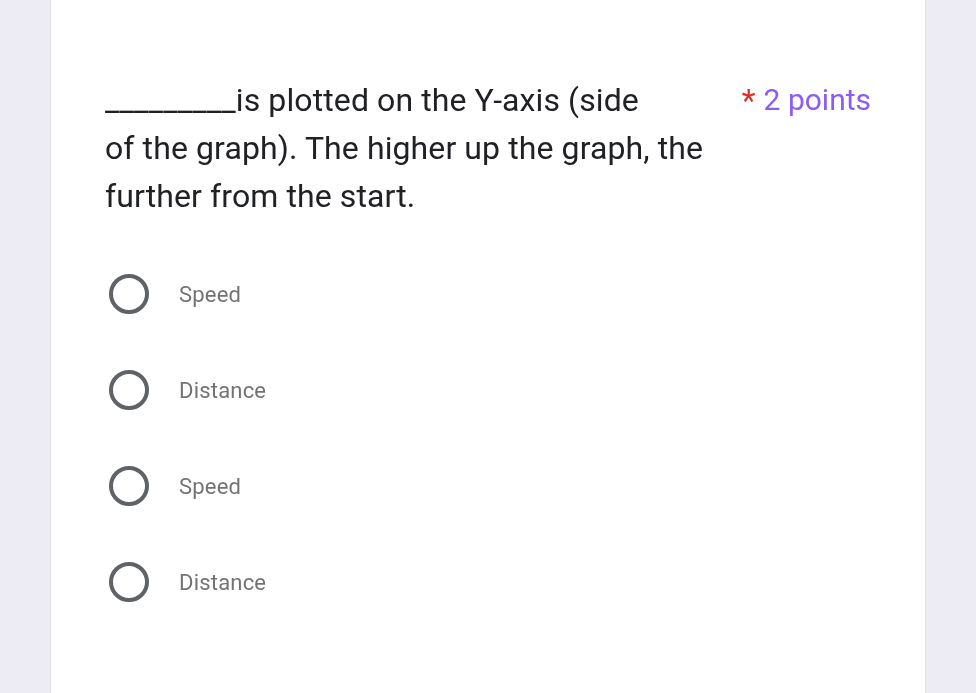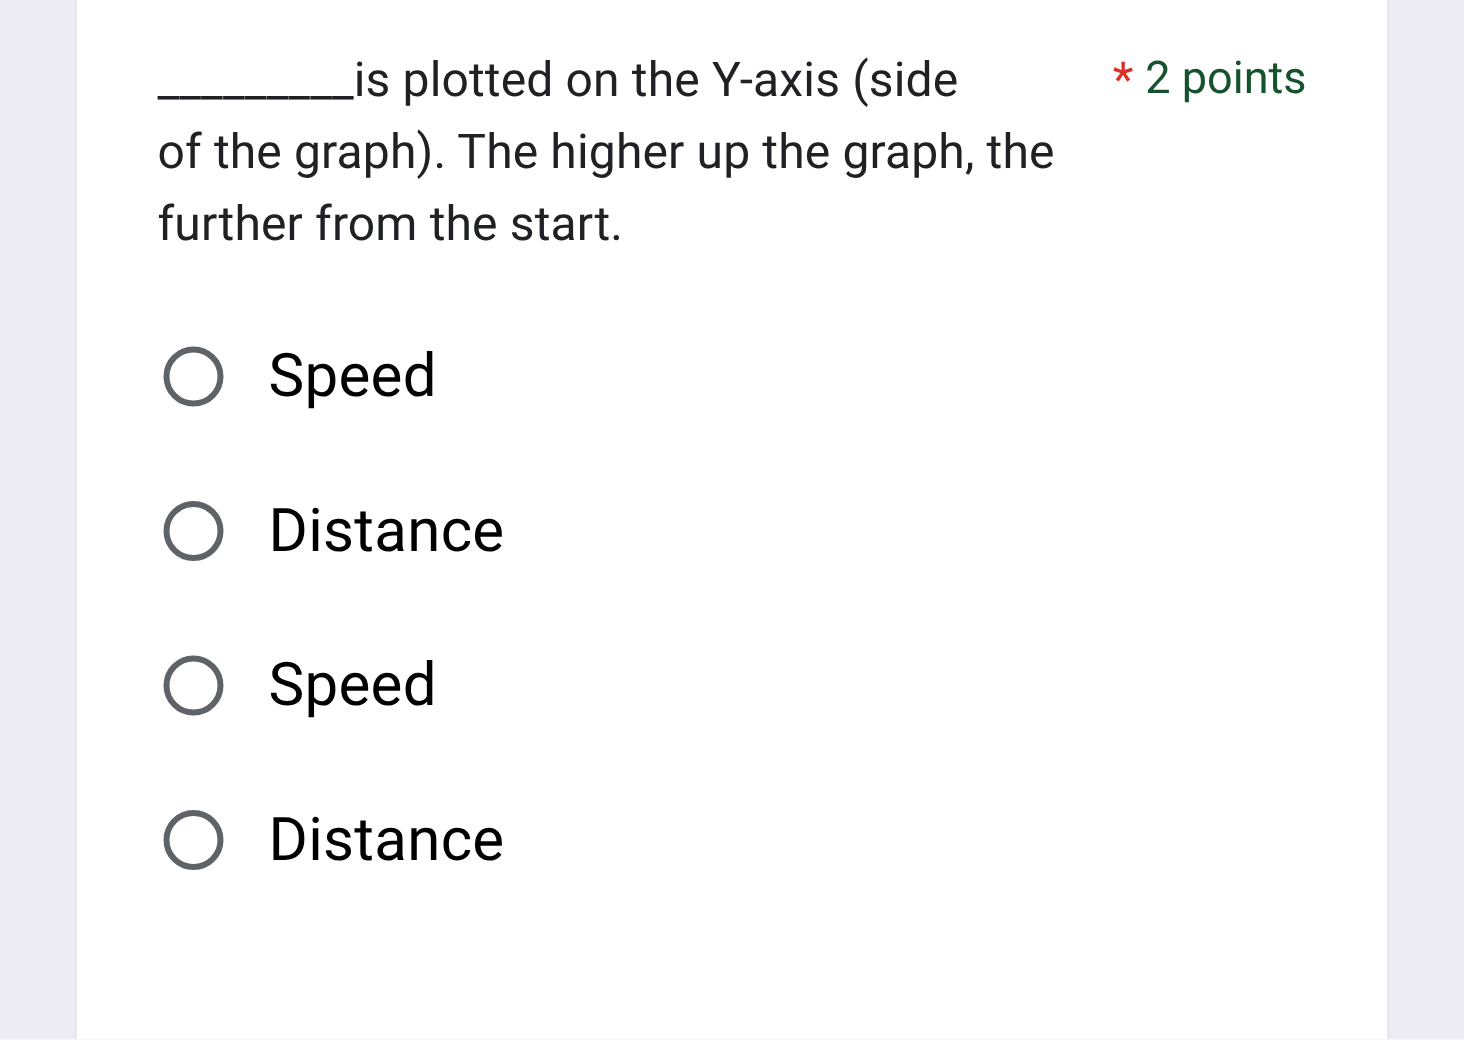--- a/index.html
+++ b/index.html
@@ -20,38 +20,38 @@
     margin: 0 50px;
     padding: 0 54px;
     height: 100%;
     position: relative;
     border-left: 1px solid #e0e0e0;
     border-right: 1px solid #e0e0e0;
   }
   .header-row {
     display: flex;
     align-items: flex-start;
-    padding-top: 29px;
+    padding-top: 76px;
     gap: 24px;
   }
   .question-block {
     flex: 1;
     font-size: 32px;
     color: #202124;
     line-height: 1.5;
     letter-spacing: 0.1px;
   }
   .required-asterisk {
     color: #d93025;
     font-size: 32px;
     line-height: 1.5;
     margin-right: 8px;
   }
   .points {
-    color: #14532d;
+    color: #8b5cf6;
     font-size: 30px;
     line-height: 1.6;
     white-space: nowrap;
   }
   .options {
     margin-top: 54px;
   }
   .option {
     display: flex;
     align-items: center;
@@ -60,22 +60,22 @@
   }
   .radio-icon {
     width: 40px;
     height: 40px;
     border: 4px solid #5f6368;
     border-radius: 50%;
     flex-shrink: 0;
     margin-left: 4px;
   }
   .option-label {
-    font-size: 40px;
-    color: #000000;
+    font-size: 22px;
+    color: #737373;
     margin-left: 30px;
     letter-spacing: 0.2px;
   }
 </style>
 </head>
 <body>
 
 <div class="card">
   <div class="header-row">
     <div class="question-block">_________is plotted on the Y-axis (side<br>of the graph). The higher up the graph, the further from the start.</div>

